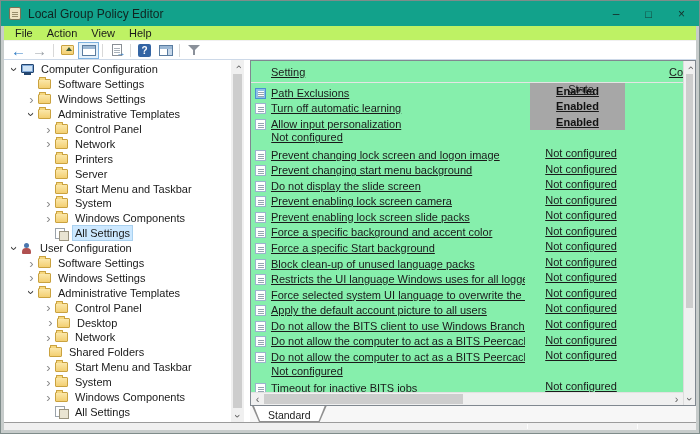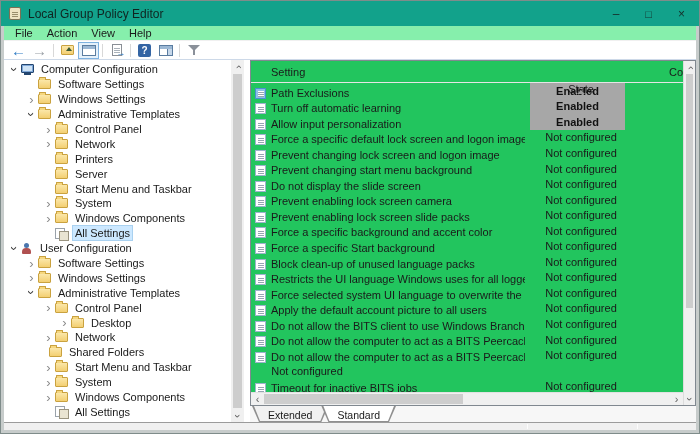--- a/index.html
+++ b/index.html
@@ -14,21 +14,21 @@
   .titlebar{height:25px;background:var(--titlebar,#12a28b);display:flex;align-items:center;padding:0 8px;}
   .title-icon{width:12px;height:13px;background:#efe3c2;border:1px solid #7d7055;border-radius:2px;margin-right:7px;position:relative;flex:0 0 auto;}
   .title-icon::before{content:"";position:absolute;left:2px;right:2px;top:3px;height:7px;
      background:repeating-linear-gradient(#efe3c2 0 1px,#9a8d6b 1px 2px);}
   .title-text{font-size:12px;color:#102420;}
   .win-controls{margin-left:auto;display:flex;align-items:center;gap:26px;padding-right:6px;}
   .win-btn{font-size:12px;line-height:12px;color:#16302b;cursor:default;}
   .win-btn.maxi{font-size:11px;}
   
   .chrome-body{margin:0 3px 3px;height:404px;background:#fff;display:flex;flex-direction:column;}
-  .menubar{height:15px;background:#86efac;display:flex;align-items:center;padding-left:4px;border-bottom:1px solid #f0f0f0;}
+  .menubar{height:15px;background:#bef264;display:flex;align-items:center;padding-left:4px;border-bottom:1px solid #f0f0f0;}
   .menu-item{padding:0 7px;font-size:11px;}
   .toolbar{height:19px;background:#fff;display:flex;align-items:center;padding-left:4px;border-bottom:1px solid #cdd9e8;}
   .tb-btn{width:21px;height:17px;display:flex;align-items:center;justify-content:center;position:relative;}
   .tb-btn.pressed{background:var(--pressed,#e5f1fb);border:1px solid #7fb2e0;}
   .tb-sep{width:1px;height:13px;background:#d8d8d8;margin:0 3px;}
   .tbi{display:inline-block;position:relative;}
   .ic-back-arrow-icon::before{content:"←";color:#2f7cc4;font-weight:bold;font-size:15px;line-height:1;}
   .ic-forward-arrow-icon::before{content:"→";color:#9aa0a6;font-weight:bold;font-size:15px;line-height:1;}
   .ic-folder-up-icon{width:13px;height:10px;background:linear-gradient(#fbe7a9,#f3cf72);border:1px solid #caa23f;border-radius:1px;}
   .ic-folder-up-icon::after{content:"";position:absolute;right:1px;top:1px;width:0;height:0;
@@ -73,21 +73,21 @@
   .tree-scrollbar{position:absolute;right:0;top:0;bottom:0;width:13px;background:#f0f0f0;}
   .sb-btn{position:absolute;left:0;right:0;height:13px;display:flex;align-items:center;justify-content:center;color:#5f5f5f;font-size:11px;}
   .sb-btn.up{top:0;} .sb-btn.down{bottom:0;}
   .sb-btn.up::before{content:"›";display:inline-block;transform:rotate(-90deg);}
   .sb-btn.down::before{content:"›";display:inline-block;transform:rotate(90deg);}
   .sb-thumb{position:absolute;left:2px;right:2px;background:#cdcdcd;}
   .tree-scrollbar .sb-thumb{top:14px;bottom:14px;}
   .splitter{width:6px;background:#fff;}
   
   .right-col{flex:1;display:flex;flex-direction:column;min-width:0;}
-  .list-panel{flex:1;border:1px solid #808890;background:#22c55e;display:flex;min-height:0;}
+  .list-panel{flex:1;border:1px solid #808890;background:#86efac;display:flex;min-height:0;text-decoration:underline;}
   .list-content{flex:1;display:flex;flex-direction:column;min-width:0;}
   .list-header{height:22px;display:flex;align-items:center;border-bottom:1px solid #e5e5e5;font-size:11px;}
   .h-setting{flex:1;padding-left:20px;}
   .h-state{width:112px;text-align:center;position:relative;border-left:1px solid #e5e5e5;border-right:1px solid #e5e5e5;align-self:stretch;display:flex;align-items:center;justify-content:center;margin-top:28px;}
   .sort-caret{position:absolute;top:1px;left:50%;margin-left:-4px;width:0;height:0;
      border-left:4px solid transparent;border-right:4px solid transparent;border-bottom:4px solid #9a9a9a;}
   .h-comment{width:46px;text-align:right;overflow:hidden;white-space:nowrap;}
   .list-rows{flex:1;overflow:hidden;}
   .lrow{height:15.55px;display:flex;align-items:stretch;font-size:11px;}
   .c-set{flex:1;display:flex;align-items:flex-end;padding-left:4px;white-space:nowrap;overflow:hidden;min-width:0;}
@@ -253,21 +253,21 @@
             <div class="tree-row" style="padding-left: 21px;">
               <span class="exp exp-expanded"></span>
               <span class="ti ti-folder"></span>
               <span class="tlabel">Administrative Templates</span>
             </div>
             <div class="tree-row" style="padding-left: 38px;">
               <span class="exp exp-collapsed"></span>
               <span class="ti ti-folder"></span>
               <span class="tlabel">Control Panel</span>
             </div>
-            <div class="tree-row" style="padding-left: 54px;">
+            <div class="tree-row" style="padding-left: 40px;">
               <span class="exp exp-collapsed"></span>
               <span class="ti ti-folder"></span>
               <span class="tlabel">Desktop</span>
             </div>
             <div class="tree-row" style="padding-left: 38px;">
               <span class="exp exp-collapsed"></span>
               <span class="ti ti-folder"></span>
               <span class="tlabel">Network</span>
             </div>
             <div class="tree-row" style="padding-left: 32px;">
@@ -343,24 +343,20 @@
                   <div class="c-set">
                     <span class="pic"></span>
                     <span>Allow input personalization</span>
                   </div>
                   <div class="c-state">
                     <span class="shl">Enabled</span>
                   </div>
                   <div class="c-comment"></div>
                 </div>
                 <div class="lrow">
-                  <div class="c-set">
-                    <span class="pic"></span>
-                    <span>Force a specific default lock screen and logon image</span>
-                  </div>
                   <div class="c-state">
                     <span class="plain">Not configured</span>
                   </div>
                   <div class="c-comment"></div>
                 </div>
                 <div class="lrow">
                   <div class="c-set">
                     <span class="pic"></span>
                     <span>Prevent changing lock screen and logon image</span>
                   </div>
@@ -522,23 +518,20 @@
               <span class="hs-btn right"></span>
             </div>
           </div>
           <div class="vscroll">
             <span class="sb-btn up"></span>
             <span class="sb-thumb"></span>
             <span class="sb-btn down"></span>
           </div>
         </div>
         <div class="tabs-bar" id="tabs">
-            <div class="tab">
-              <span class="tab-label">Extended</span>
-            </div>
             <div class="tab active">
               <span class="tab-label">Standard</span>
             </div>
           </div>
       </div>
     </div>
     <div class="statusbar">
       <span class="status-divider" style="left:523px"></span>
       <span class="status-divider" style="left:633px"></span>
     </div>

